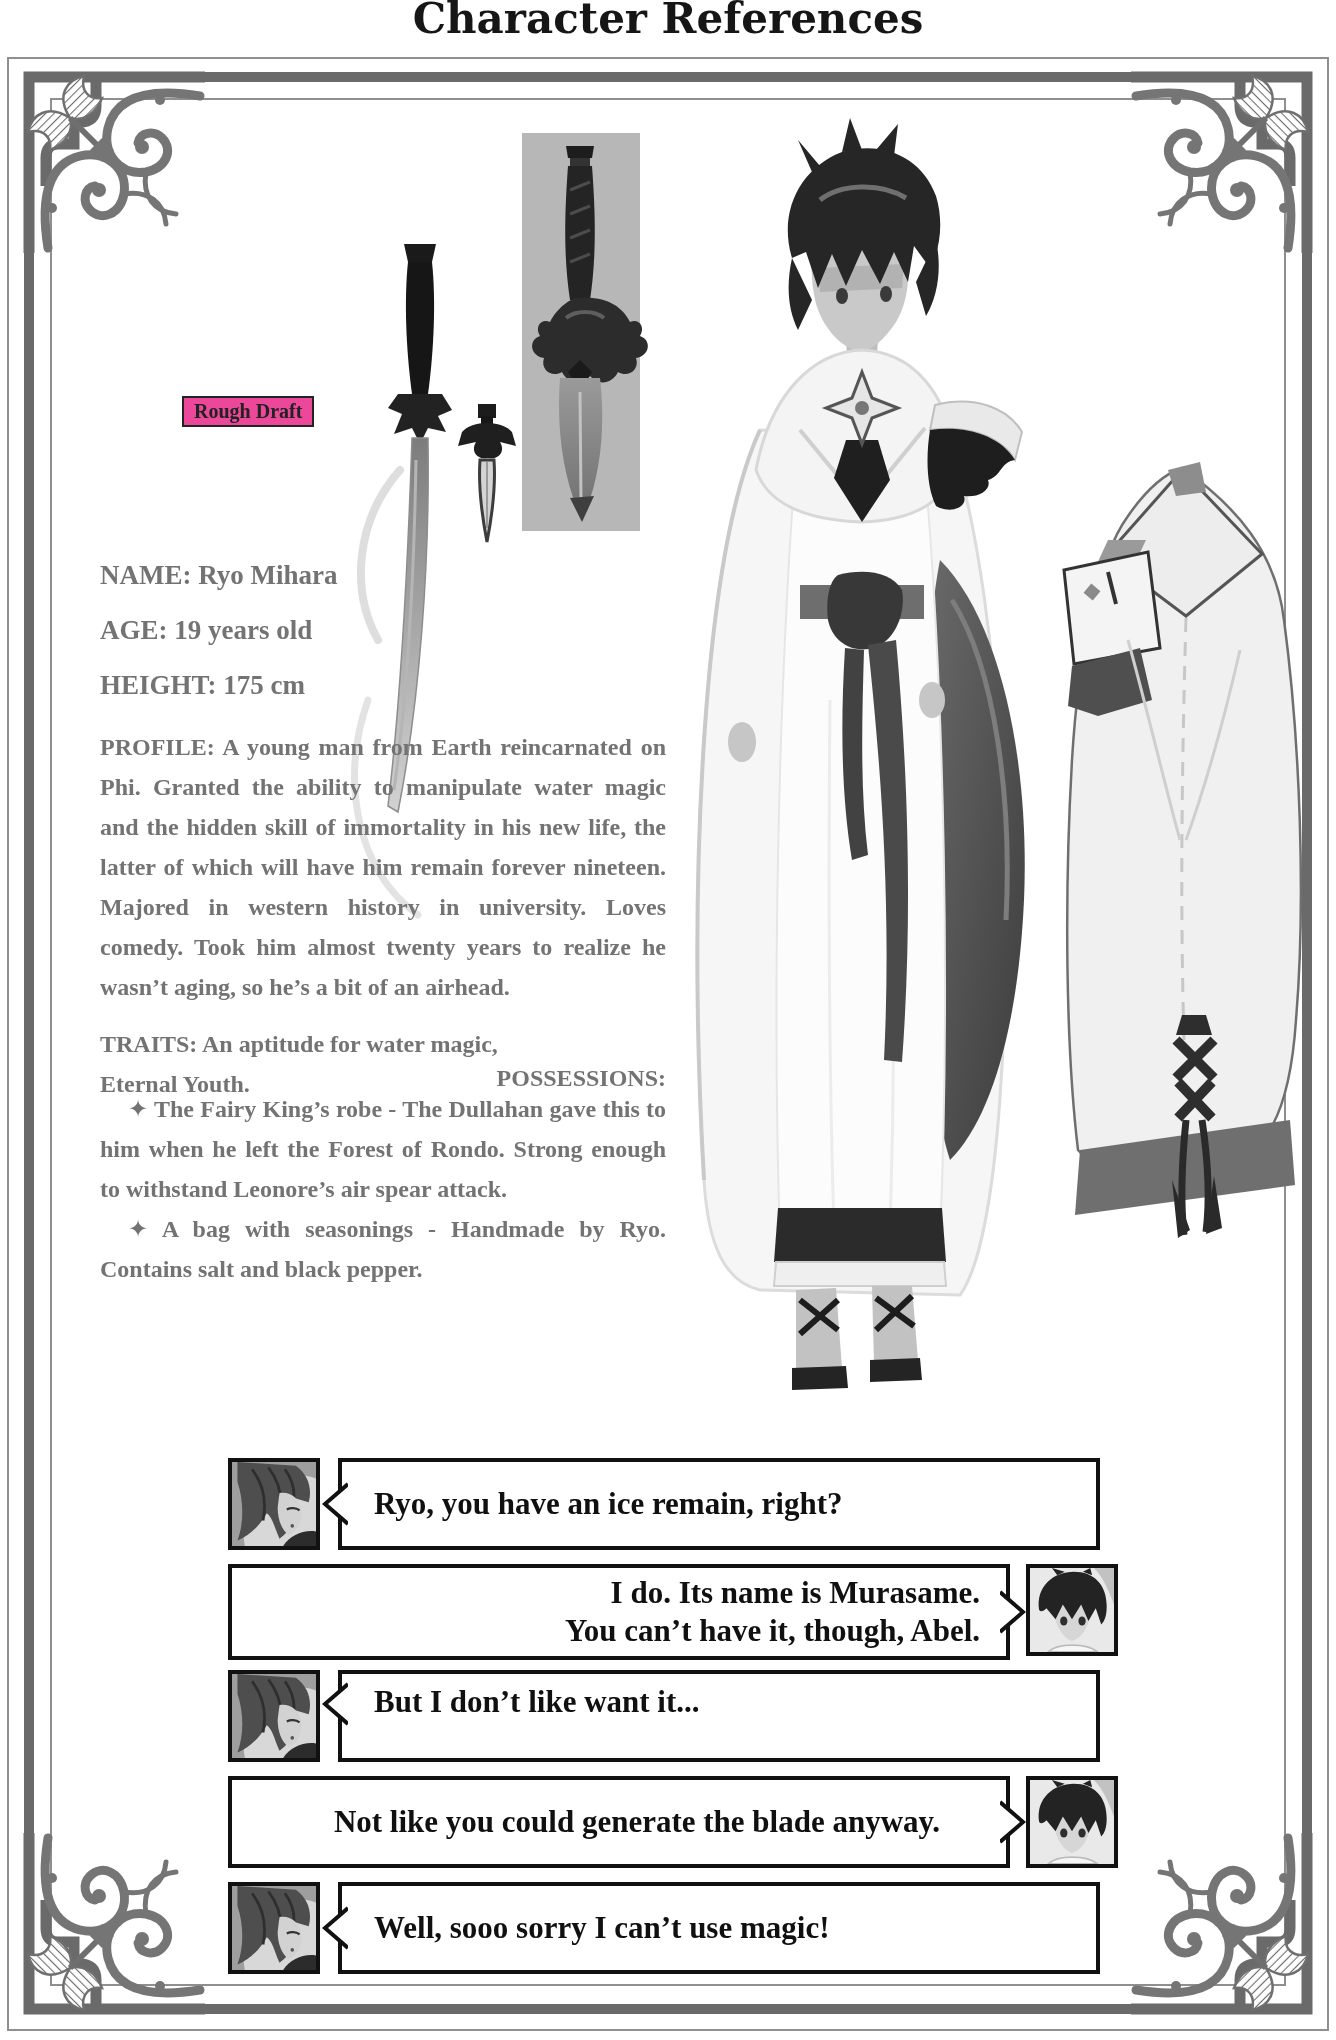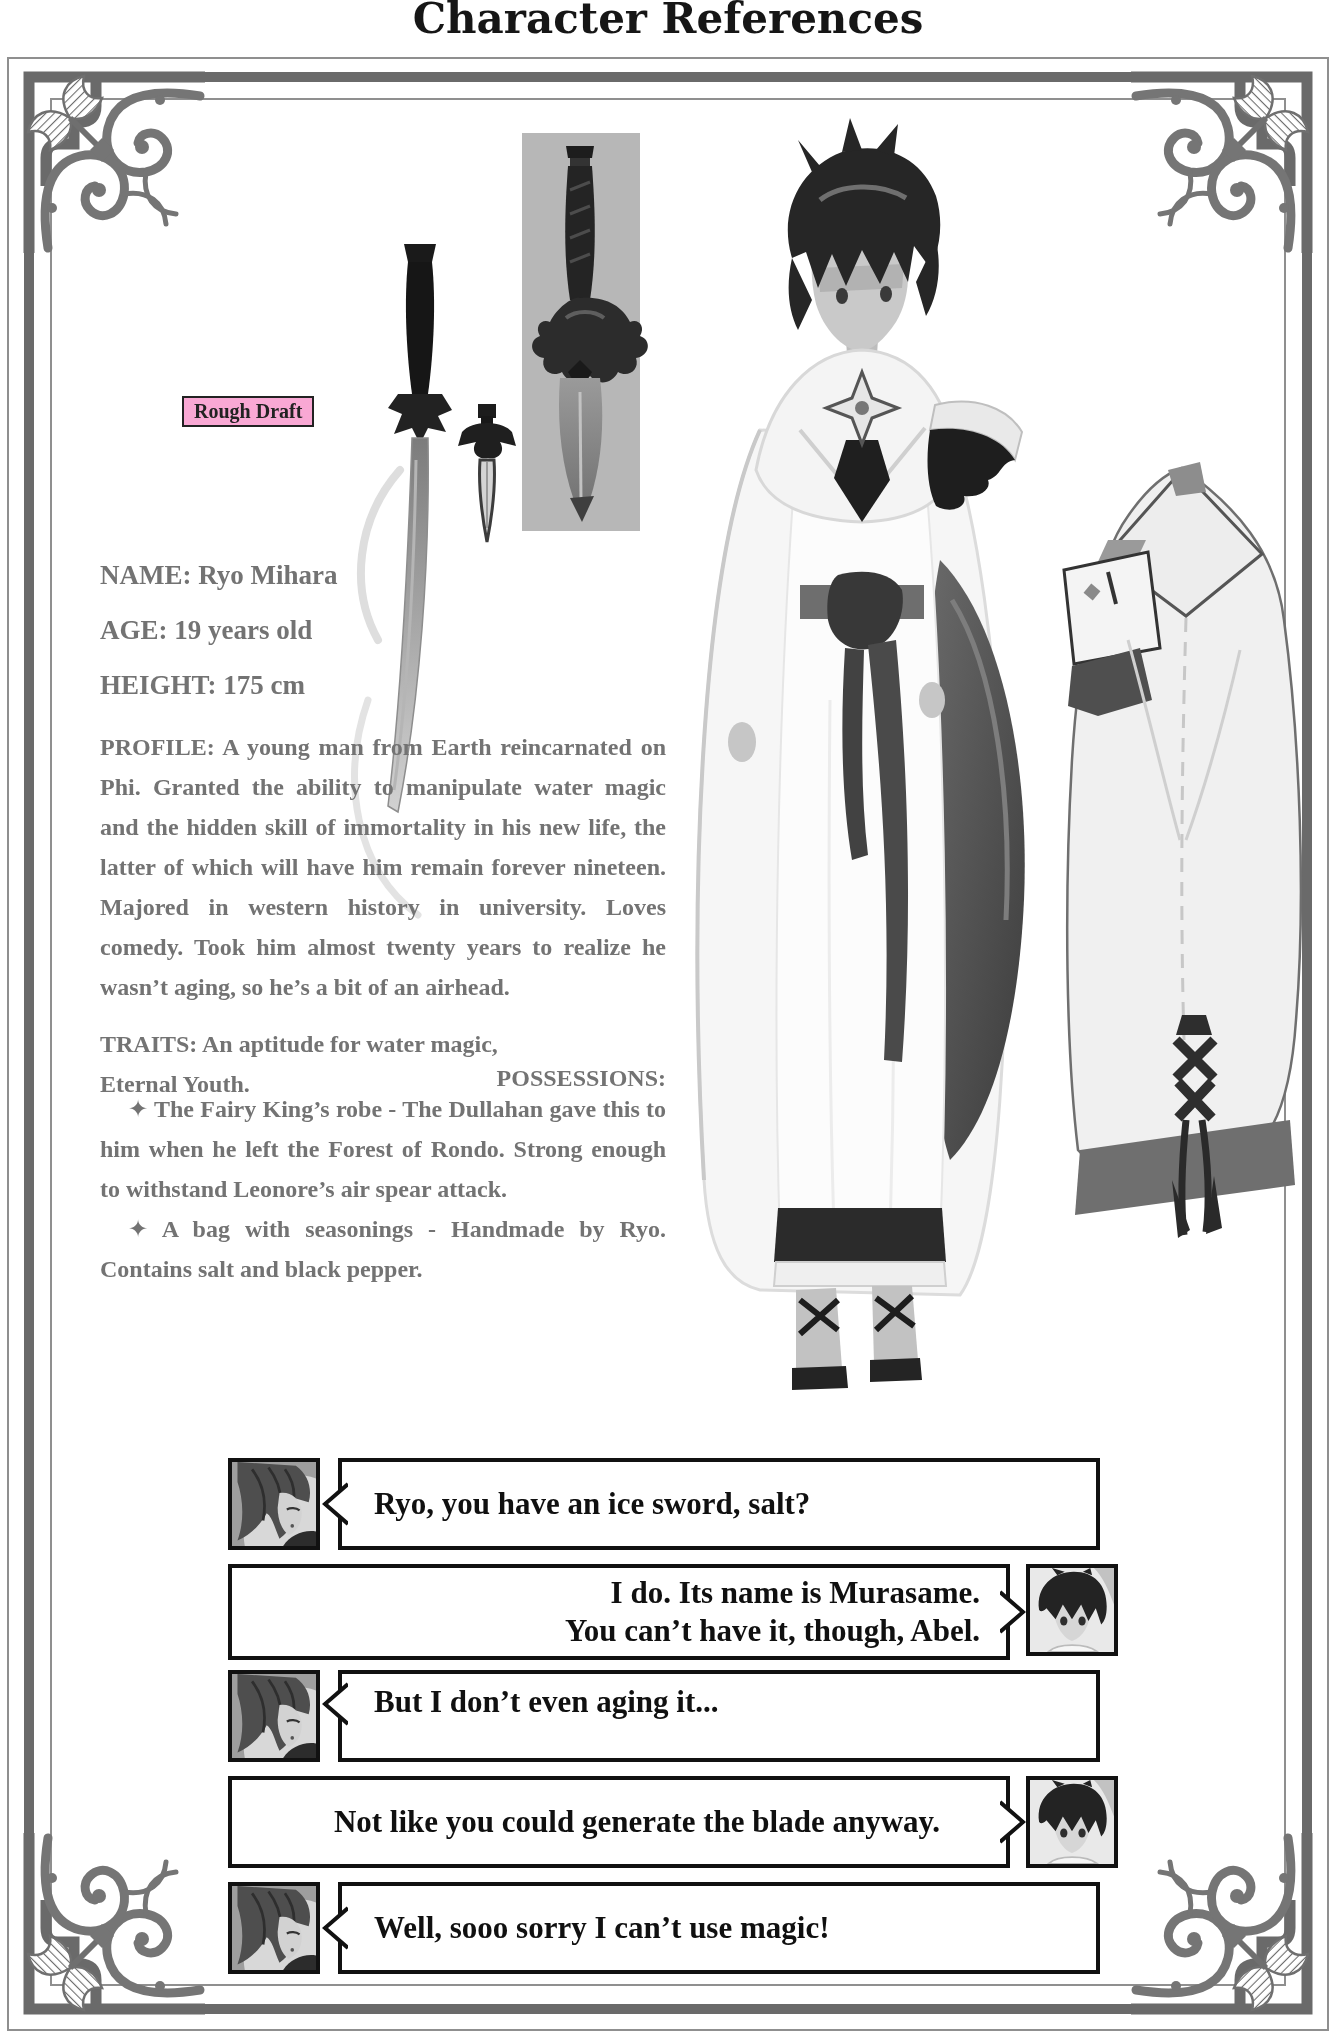--- a/index.html
+++ b/index.html
@@ -3,21 +3,21 @@
 <meta charset="utf-8">
 <style>
   html,body{margin:0;padding:0;background:#ffffff;}
   .page{position:relative;width:1336px;height:2040px;background:#fff;overflow:hidden;
         font-family:"Liberation Serif",serif;color:#111;}
   .layer{position:absolute;left:0;top:0;width:1336px;height:2040px;}
   .page-title{position:absolute;top:-6px;left:0;width:100%;text-align:center;
 etter-spacing:1px;
         font-family:"DejaVu Serif","Liberation Serif",serif;font-weight:700;font-size:42px;color:#161616;}
   .rough-draft{position:absolute;left:182px;top:396px;border:2px solid #222;padding:2px 10px;
-        font-weight:700;font-size:20px;color:#222;background:#f9a8d4;}
+        font-weight:700;font-size:20px;color:#222;background:#ec4899;}
   .info{position:absolute;left:100px;width:566px;font-weight:700;color:#737373;
         font-family:"Liberation Serif","DejaVu Sans",serif;}
   .stat{font-size:27px;}
   .para{font-size:24px;line-height:40px;text-align:justify;}
   .indent{text-indent:28px;margin:0;}
   .dialogue-text{font-size:31px;font-weight:700;color:#101010;}
   .bubble{position:absolute;background:#fff;border:4px solid #111;box-sizing:border-box;
         display:flex;align-items:center;}
   .tail{position:absolute;top:50%;transform:translateY(-50%);}
   .tail-left{left:-20px;}
@@ -212,21 +212,21 @@
   <div class="avatar" style="left:228px;top:1458px;">
     <svg width="84" height="84" viewBox="0 0 92 92">
         <use href="#portrait-abel"></use>
       </svg>
   </div>
   <div class="bubble" style="left:338px;top:1458px;width:762px;height:92px;padding-left:32px;">
     <svg class="tail tail-left" width="26" height="48" viewBox="0 0 26 48">
       <polygon points="26,4 3,24 26,44" fill="#fff"></polygon>
       <polyline points="26,4 3,24 26,44" fill="none" stroke="#111" stroke-width="4"></polyline>
     </svg>
-    <div class="line dialogue-text">Ryo, you have an ice sword, salt?</div>
+    <div class="line dialogue-text">Ryo, you have an ice remain, right?</div>
   </div>
 
   <div class="bubble" style="left:228px;top:1564px;width:782px;height:96px;padding-right:26px;flex-direction:column;justify-content:center;">
     <svg class="tail tail-right" width="26" height="48" viewBox="0 0 26 48">
       <polygon points="0,4 23,24 0,44" fill="#fff"></polygon>
       <polyline points="0,4 23,24 0,44" fill="none" stroke="#111" stroke-width="4"></polyline>
     </svg>
     <div class="line dialogue-text" style="text-align:right;line-height:38px;">I do. Its name is Murasame.</div>
     <div class="line dialogue-text" style="text-align:right;line-height:38px;">You can’t have it, though, Abel.</div>
   </div>
@@ -239,21 +239,21 @@
   <div class="avatar" style="left:228px;top:1670px;">
     <svg width="84" height="84" viewBox="0 0 92 92">
         <use href="#portrait-abel"></use>
       </svg>
   </div>
   <div class="bubble" style="left:338px;top:1670px;width:762px;height:92px;padding-left:32px;align-items:flex-start;padding-top:10px;">
     <svg class="tail tail-left" width="26" height="48" viewBox="0 0 26 48" style="top:30px;">
       <polygon points="26,4 3,24 26,44" fill="#fff"></polygon>
       <polyline points="26,4 3,24 26,44" fill="none" stroke="#111" stroke-width="4"></polyline>
     </svg>
-    <div class="line dialogue-text">But I don’t even aging it...</div>
+    <div class="line dialogue-text">But I don’t like want it...</div>
   </div>
 
   <div class="bubble" style="left:228px;top:1776px;width:782px;height:92px;">
     <svg class="tail tail-right" width="26" height="48" viewBox="0 0 26 48">
       <polygon points="0,4 23,24 0,44" fill="#fff"></polygon>
       <polyline points="0,4 23,24 0,44" fill="none" stroke="#111" stroke-width="4"></polyline>
     </svg>
     <div class="line dialogue-text" style="text-align:center;padding-left:36px;">Not like you could generate the blade anyway.</div>
   </div>
   <div class="avatar" style="left:1026px;top:1776px;">

